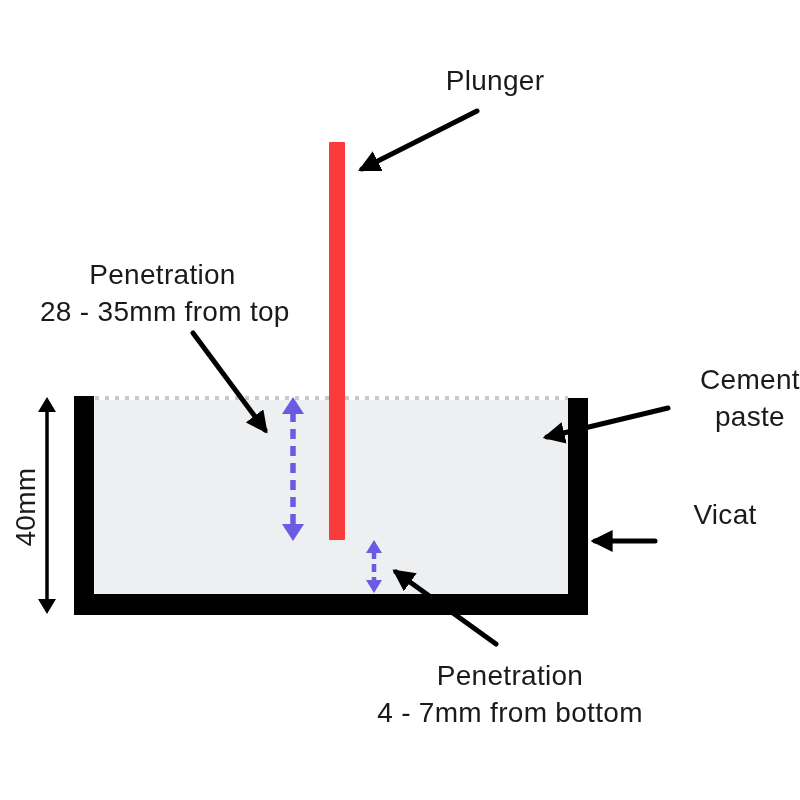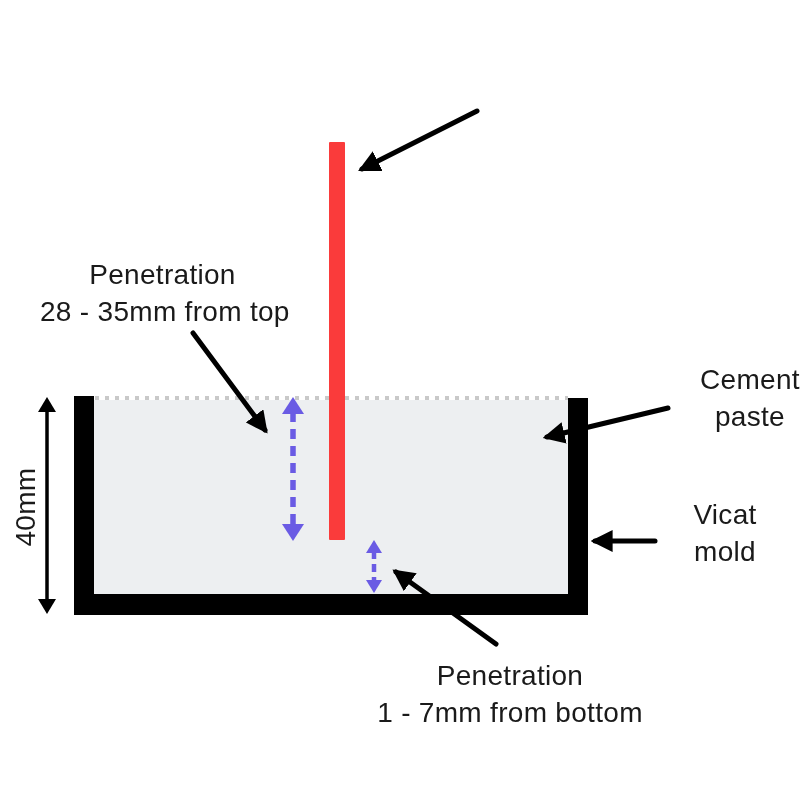--- a/index.html
+++ b/index.html
@@ -129,36 +129,36 @@
       <polygon class="blue-head" points="293,541 282,524 304,524"></polygon>
     </g>
 
     <g>
       <line class="blue-line" x1="374" y1="551" x2="374" y2="582" stroke-width="4.5" stroke-dasharray="8 5"></line>
       <polygon class="blue-head" points="374,540 366,553 382,553"></polygon>
       <polygon class="blue-head" points="374,593 366,580 382,580"></polygon>
     </g>
   </svg>
 
+  <div class="label lbl-plunger">Plunger</div>
 
   <div class="label lbl-penetration-top">
     <div>Penetration</div>
     <div>28 - 35mm from top</div>
   </div>
 
   <div class="label lbl-cement-paste">
     <div>Cement</div>
     <div>paste</div>
   </div>
 
   <div class="label lbl-vicat-mold">
     <div>Vicat</div>
-    <div>mold</div>
   </div>
 
   <div class="label lbl-penetration-bottom">
     <div>Penetration</div>
-    <div>1 - 7mm from bottom</div>
+    <div>4 - 7mm from bottom</div>
   </div>
 
   <div class="label lbl-mold-height">40mm</div>
 
 </div>
 
 </body></html>

